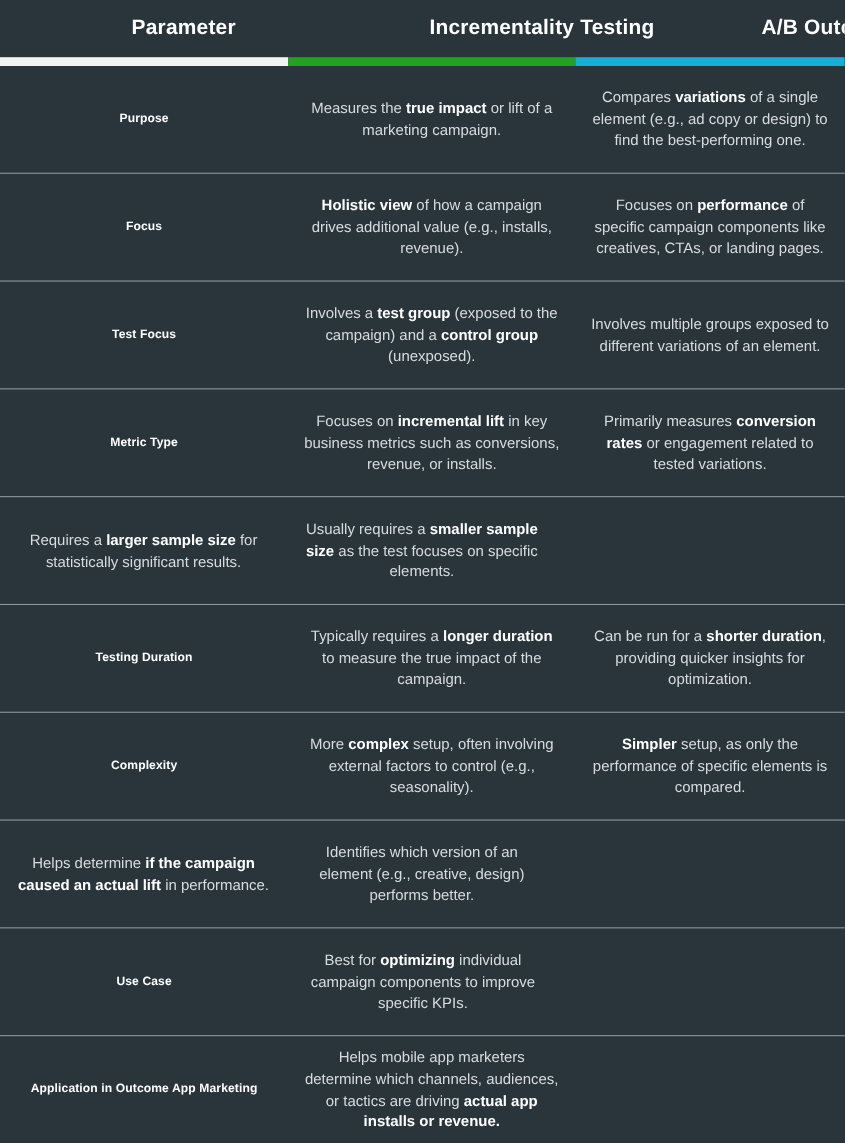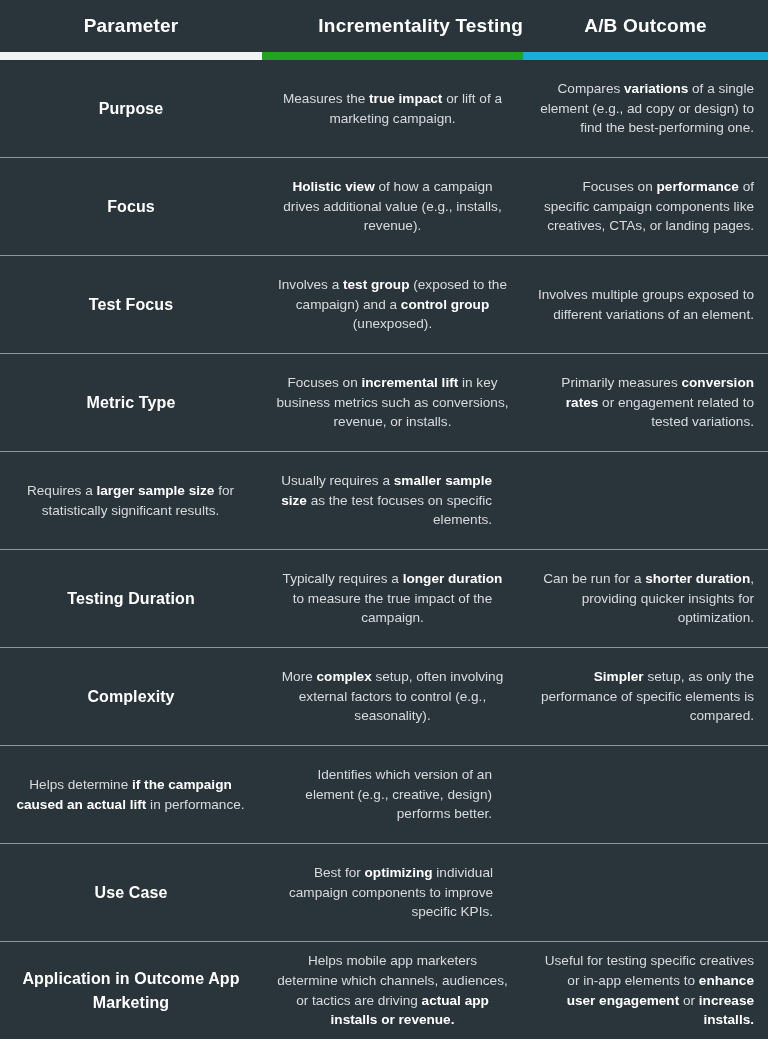--- a/index.html
+++ b/index.html
@@ -31,20 +31,21 @@
   .header-cell {
     display: flex;
     align-items: center;
     justify-content: center;
     height: 100%;
     color: #ffffff;
     font-size: 19px;
     font-weight: bold;
     letter-spacing: 0.2px;
     text-align: center;
+    margin-left: 36px;
   }
 
   .col-param  { width: 262px; flex: 0 0 262px; }
   .col-inc    { width: 261px; flex: 0 0 261px; justify-content: flex-end; }
   .col-ab     { width: 245px; flex: 0 0 245px; }
 
   
   .accent-bar {
     height: 8px;
     display: flex;
@@ -77,35 +78,35 @@
     justify-content: center;
     padding: 4px 14px;
     text-align: center;
     min-height: 0;
   }
 
   .cell-param {
     width: 262px;
     flex: 0 0 262px;
     color: #ffffff;
-    font-size: 16px;
+    font-size: 11px;
     font-weight: bold;
     line-height: 1.45;
     letter-spacing: 0.1px;
   }
 
   .cell-desc {
     color: #d7dcdf;
     font-size: 13.6px;
     line-height: 1.44;
     font-weight: normal;
   }
 
   .cell-inc { width: 261px; flex: 0 0 261px; }
-  .cell-ab  { width: 245px; flex: 0 0 245px; text-align: right; }
+  .cell-ab  { width: 245px; flex: 0 0 245px; }
 
   .cell-inc .cell-desc, .cell-ab .cell-desc { display: block; }
 
   .cell-desc b, .cell-desc strong {
     color: #ffffff;
     font-weight: bold;
   }
 </style>
 </head>
 <body>
@@ -221,19 +222,16 @@
           <span class="cell-desc">Best for <b>optimizing</b> individual campaign components to improve specific KPIs.</span>
         </div>
       </div>
       <div class="table-row">
         <div class="cell cell-param">
           <span>Application in Outcome App Marketing</span>
         </div>
         <div class="cell cell-inc">
           <span class="cell-desc">Helps mobile app marketers determine which channels, audiences, or tactics are driving <b>actual app installs or revenue.</b></span>
         </div>
-        <div class="cell cell-ab">
-          <span class="cell-desc">Useful for testing specific creatives or in-app elements to <b>enhance user engagement</b> or <b>increase installs.</b></span>
-        </div>
       </div>
     </div>
 
 </div>
 
 </body></html>

